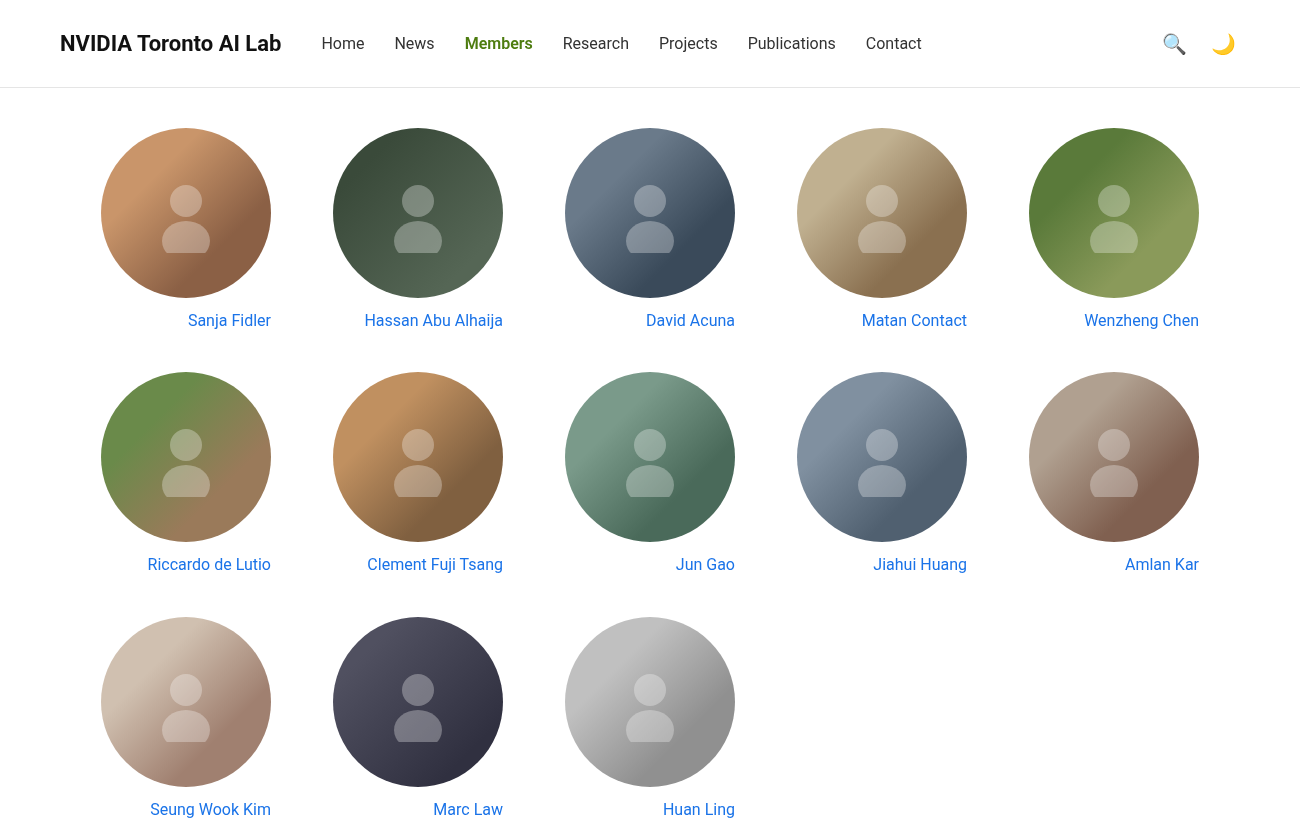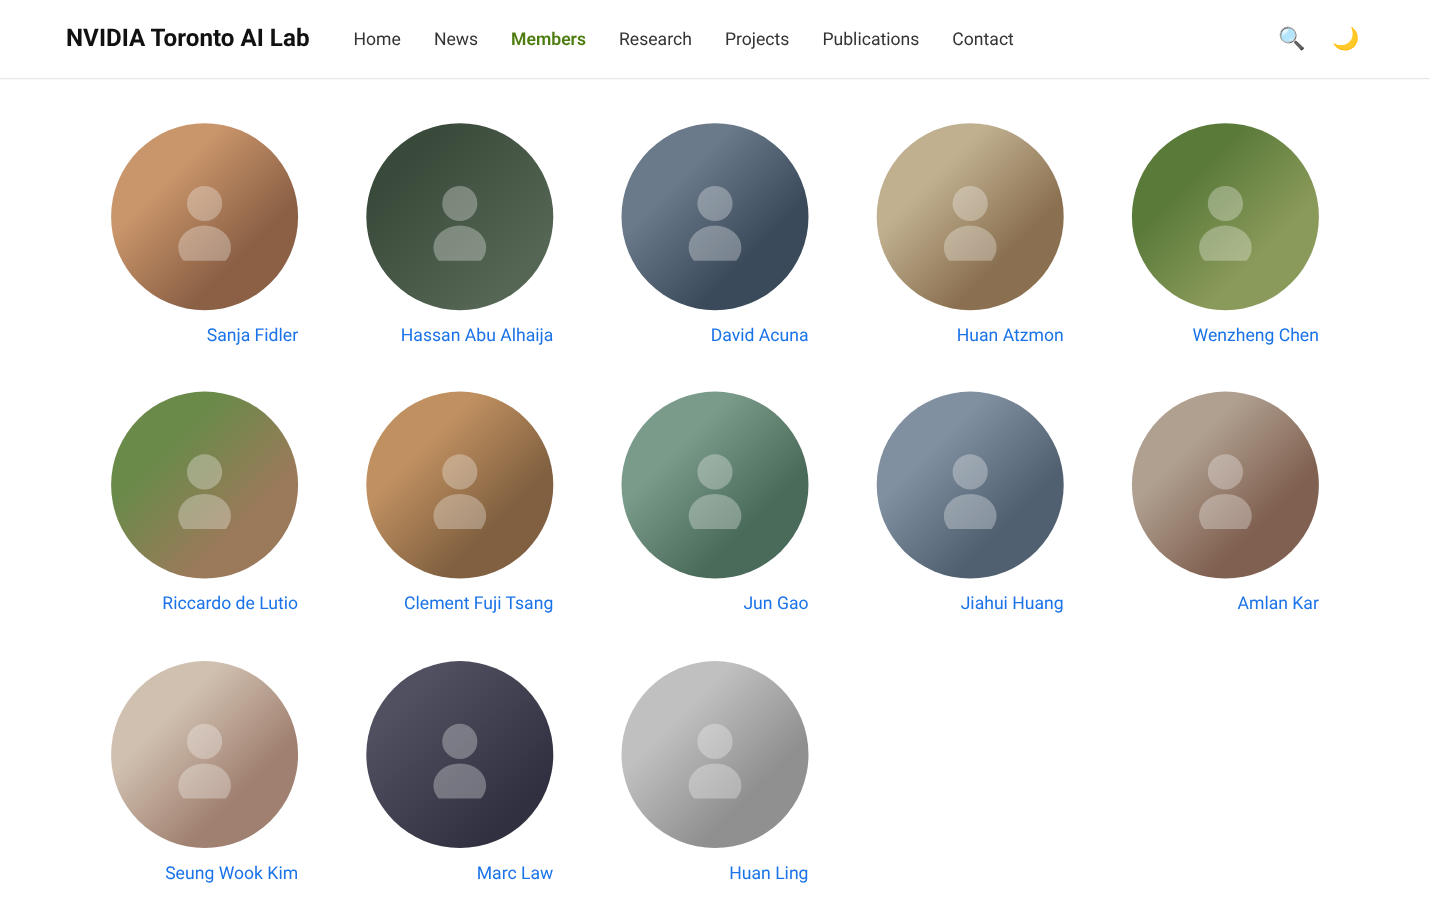--- a/index.html
+++ b/index.html
@@ -14,21 +14,21 @@
       color: #333;
       width: 1300px;
       min-height: 837px;
     }
 
     
     .header {
       display: flex;
       align-items: center;
       padding: 0 60px;
-      height: 72px;
+      height: 88px;
       border-bottom: 1px solid #e5e5e5;
     }
 
     .site-title {
       font-size: 22px;
       font-weight: 700;
       color: #111;
       margin-right: 40px;
       white-space: nowrap;
     }
@@ -206,21 +206,21 @@
       </div>
       <div class="member-card">
         <div class="member-avatar avatar-4">
           <div class="person-silhouette">
             <svg viewBox="0 0 100 100" xmlns="http://www.w3.org/2000/svg">
       <circle cx="50" cy="35" r="20"></circle>
       <ellipse cx="50" cy="85" rx="30" ry="25"></ellipse>
     </svg>
           </div>
         </div>
-        <div class="member-name">Huan Atzmon</div>
+        <div class="member-name">Matan Contact</div>
       </div>
       <div class="member-card">
         <div class="member-avatar avatar-5">
           <div class="person-silhouette">
             <svg viewBox="0 0 100 100" xmlns="http://www.w3.org/2000/svg">
       <circle cx="50" cy="35" r="20"></circle>
       <ellipse cx="50" cy="85" rx="30" ry="25"></ellipse>
     </svg>
           </div>
         </div>

